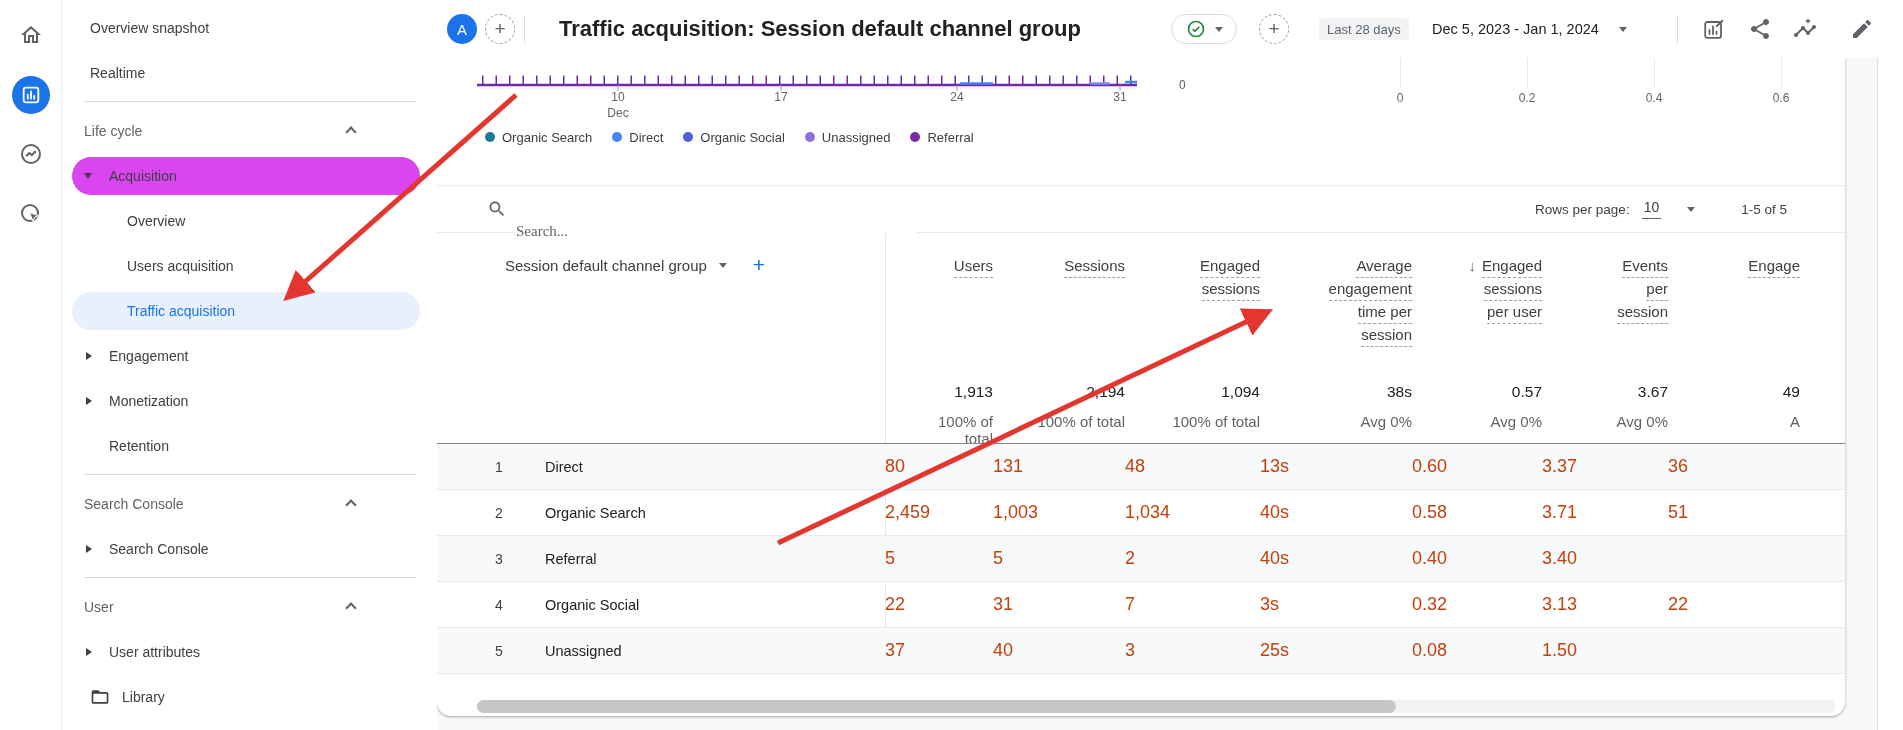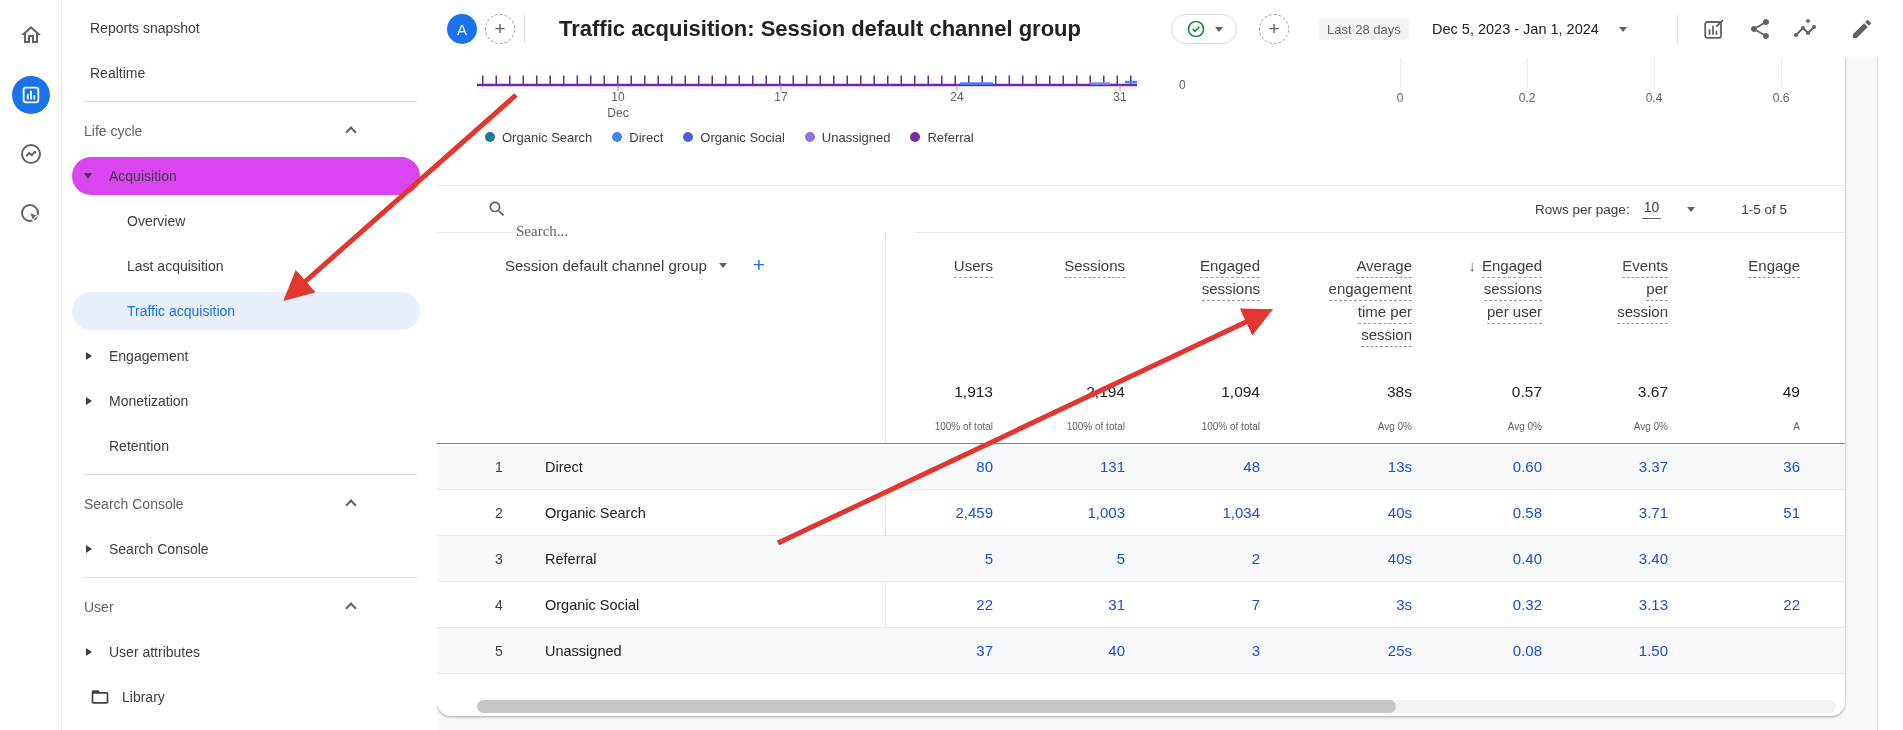--- a/index.html
+++ b/index.html
@@ -82,28 +82,28 @@
   .th-line .dashed { border-bottom:1px dashed #9aa0a6; padding-bottom:3px; }
   .sort-arrow { margin-right:6px; color:#5f6368; }
   .c-last { padding-right:45px; }
 
   .col-div { position:absolute; left:448px; top:175px; width:1px; height:440px; background:#e4e6e8; }
 
   .totals { position:absolute; left:0; top:317px; width:1408px; height:68px; padding-top:8px; }
   .tot-dim { grid-column:1 / 3; }
   .tot-cell { text-align:right; }
   .tot-val { font-size:15.5px; color:#202124; }
-  .tot-sub { font-size:10px; color:#5f6368; margin-top:20px;padding-left:28px; }
+  .tot-sub { font-size:15px; color:#5f6368; margin-top:12px;padding-left:28px; }
 
   .tbody { position:absolute; left:0; top:385px; width:1408px; border-top:1px solid #80868b; }
   .tb-row { height:46px; align-items:center; border-bottom:1px solid #e8eaed; }
   .tb-row.alt { background:#f8f9fa; }
   .td-rank { padding-left:58px; font-size:14px; color:#3c4043; }
   .td-channel { padding-left:12px; font-size:14.5px; color:#202124; }
-  .td-num { text-align:right; font-size:15px; color:#1d4ed8; }
+  .td-num { font-size:18px; color:#c2410c; }
 
   .hscroll { position:absolute; left:40px; top:642px; width:1359px; height:13px; background:#f1f3f4; border-radius:7px; }
   .hscroll-thumb { position:absolute; left:0; top:0; width:919px; height:13px; background:#c4c7c5; border-radius:7px; cursor:grab; }
 
   .overlay { position:absolute; left:0; top:0; width:1903px; height:730px; pointer-events:none; z-index:40; }
 </style>
 </head>
 <body>
 
 <div class="rail">
@@ -131,21 +131,21 @@
     <svg width="24" height="24" viewBox="0 0 24 24">
         <circle cx="11" cy="11" r="8" fill="none" stroke="#5f6368" stroke-width="2"></circle>
         <path d="M10.5 10.5l9 3.3-3.9 1.5-1.5 3.9z" fill="#5f6368" stroke="#fff" stroke-width="1"></path>
       </svg>
   </div>
 </div>
 
 <nav class="sidebar">
     <div class="sb-slot">
       <div class="sb-inner sb-link">
-        <span class="sb-label">Reports snapshot</span>
+        <span class="sb-label">Overview snapshot</span>
       </div>
     </div>
     <div class="sb-slot">
       <div class="sb-inner sb-link">
         <span class="sb-label">Realtime</span>
       </div>
     </div>
     <div class="sb-divider"></div>
     <div class="sb-slot">
       <div class="sb-inner sb-section">
@@ -159,21 +159,21 @@
         <span class="sb-label">Acquisition</span>
       </div>
     </div>
     <div class="sb-slot">
       <div class="sb-inner sb-child">
         <span class="sb-label">Overview</span>
       </div>
     </div>
     <div class="sb-slot">
       <div class="sb-inner sb-child">
-        <span class="sb-label">Last acquisition</span>
+        <span class="sb-label">Users acquisition</span>
       </div>
     </div>
     <div class="sb-slot">
       <div class="sb-inner sb-child pill-active">
         <span class="sb-label">Traffic acquisition</span>
       </div>
     </div>
     <div class="sb-slot">
       <div class="sb-inner sb-parent">
         <span class="tri-r"></span>

